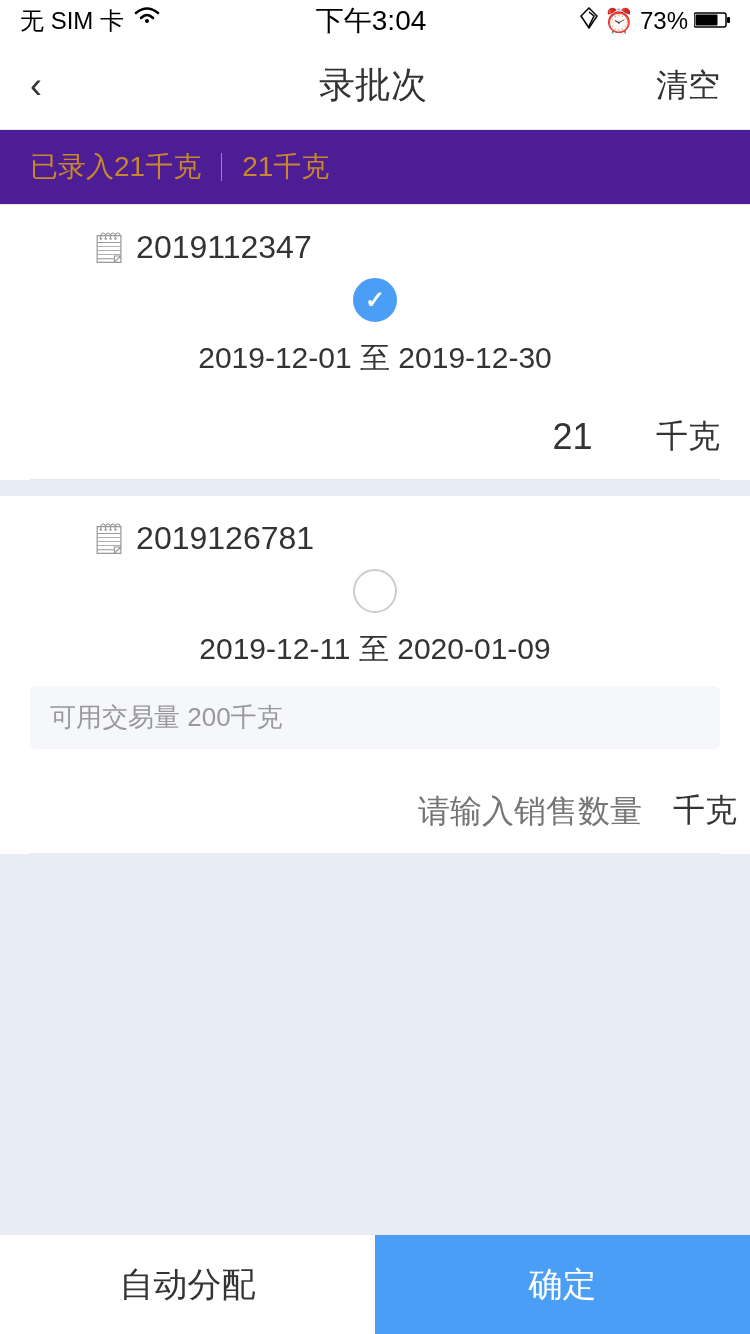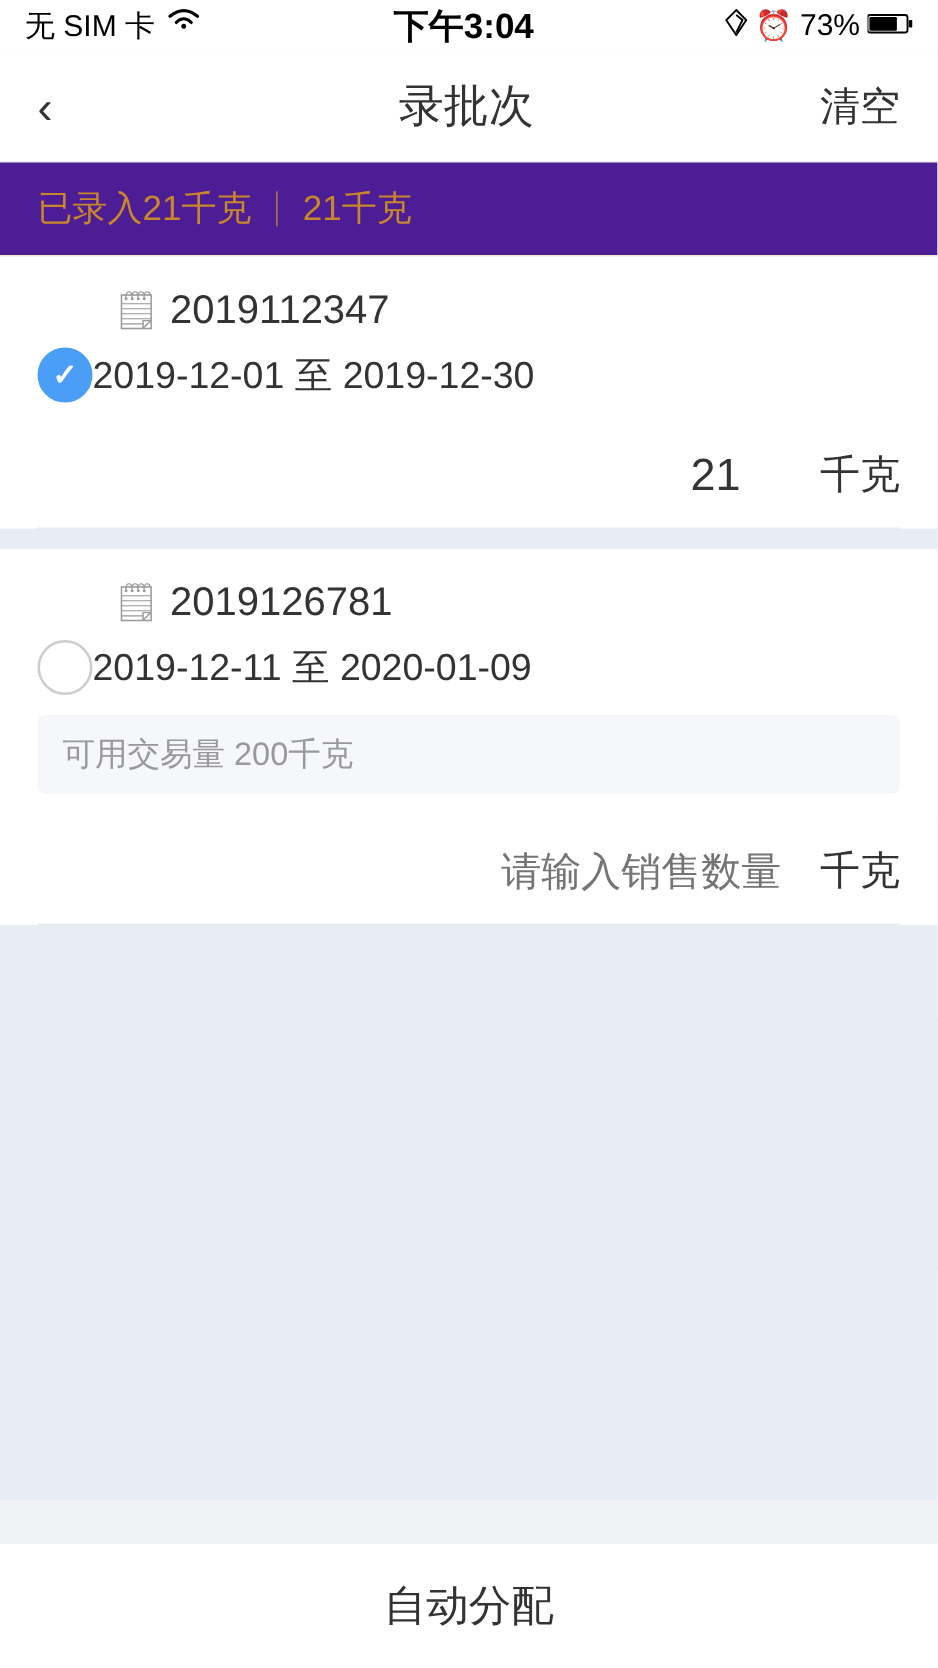--- a/index.html
+++ b/index.html
@@ -25,21 +25,21 @@
     }
     .status-left {
       display: flex;
       align-items: flex-start;
       gap: 8px;
       font-size: 24px;
       color: #000;
     }
     .status-center {
       font-size: 28px;
-      font-weight: 700;
+      font-weight: 400;
       color: #000;
     }
     .status-right {
       display: flex;
       align-items: center;
       gap: 6px;
       font-size: 24px;
       color: #000;
     }
 
@@ -114,22 +114,23 @@
       font-size: 30px;
     }
     .batch-id-text {
       font-size: 32px;
       color: #333;
       font-weight: 500;
     }
     .batch-date-row {
       display: flex;
       align-items: center;
-      gap: 0;
+      gap: 16px;
       margin-bottom: 16px;
+      flex-direction: column;
     }
     .radio-circle {
       width: 44px;
       height: 44px;
       border-radius: 50%;
       border: 2px solid #ccc;
       background: #fff;
       flex-shrink: 0;
       display: flex;
       align-items: center;
@@ -199,21 +200,21 @@
     
     .second-batch {
       background: #fff;
     }
 
     
     .input-row {
       display: flex;
       align-items: center;
       justify-content: flex-end;
-      padding: 20px 30px;
+      padding: 20px 13px;
       background: #fff;
       gap: 16px;
     }
     .quantity-input {
       font-size: 32px;
       color: #ccc;
       text-align: right;
       border: none;
       outline: none;
       background: transparent;
@@ -358,13 +359,14 @@
     <input class="quantity-input" type="number" placeholder="请输入销售数量" style="">
     <span class="quantity-unit">千克</span>
   </div>
   <div class="input-divider"></div>
 </div>
 
 <div class="empty-space"></div>
 
 <div class="bottom-bar">
   <button class="btn-auto">自动分配</button>
+  <button class="btn-confirm">确定</button>
 </div>
 
 </body></html>

